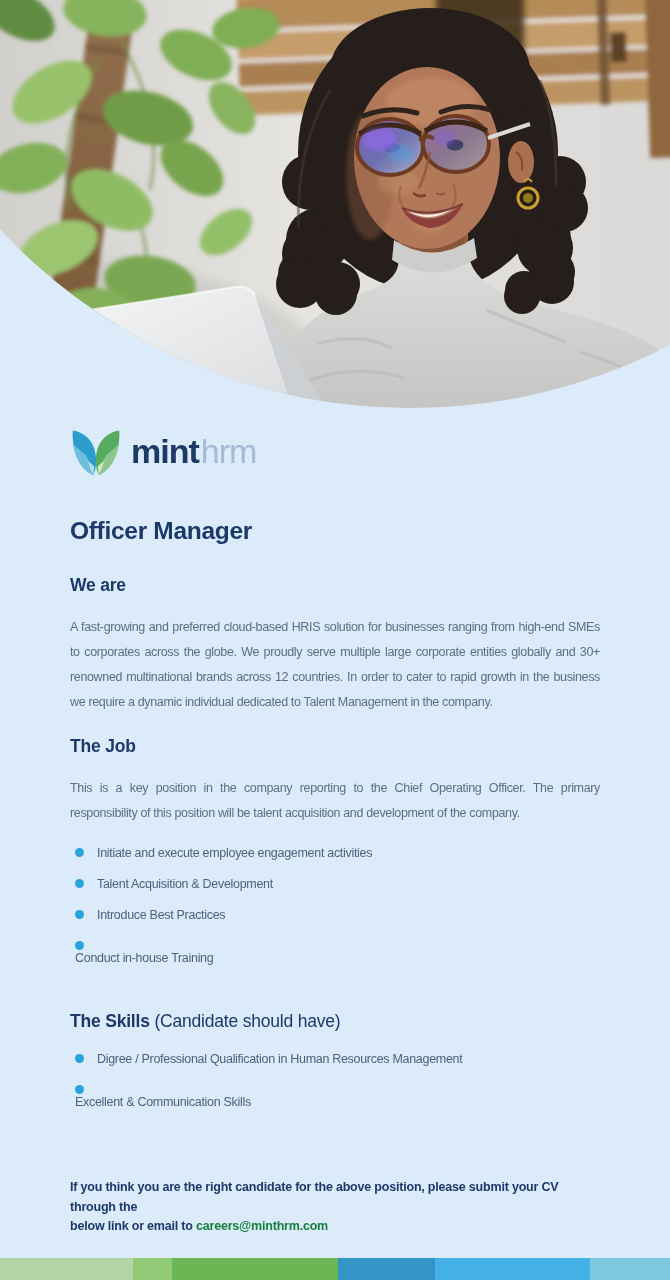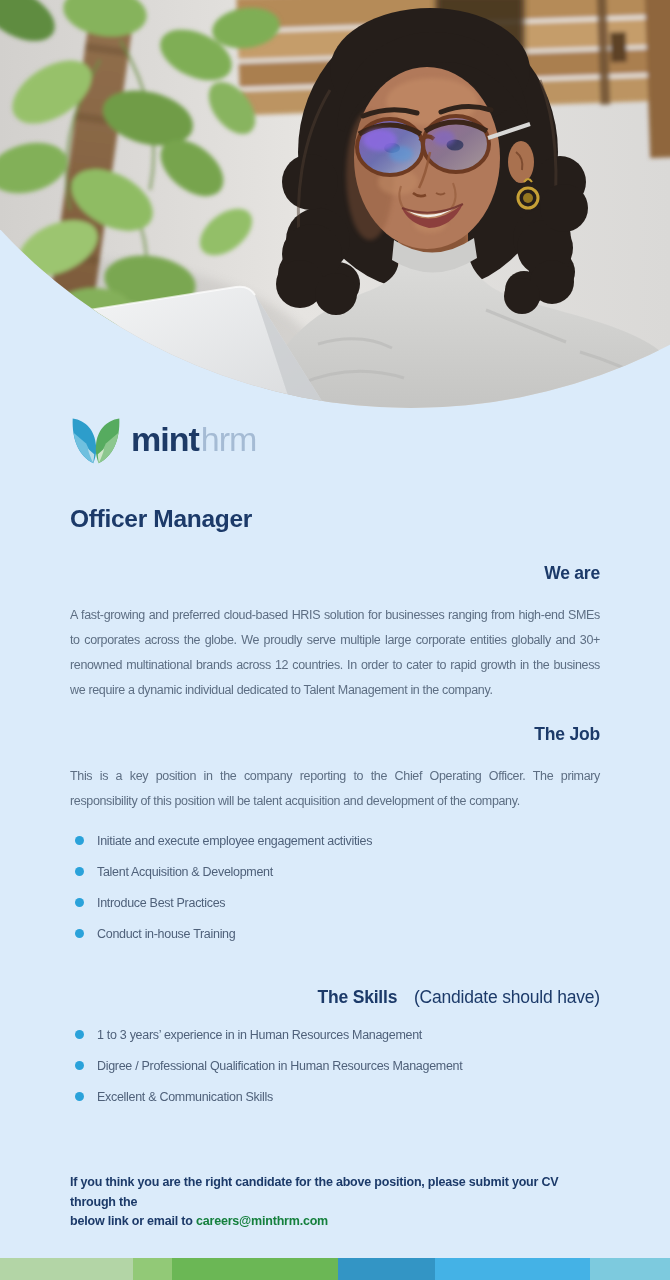--- a/index.html
+++ b/index.html
@@ -3,38 +3,38 @@
 <meta charset="utf-8">
 <style>
   html,body{margin:0;padding:0;background:#ffffff;}
   .flyer{position:relative;width:670px;height:1280px;margin:0 auto;background:#dbebfa;
          overflow:hidden;font-family:"Liberation Sans",sans-serif;}
   
   .hero{position:absolute;left:0;top:0;width:670px;height:420px;
         clip-path:circle(562px at 411px -154px);}
   .hero svg{display:block;}
   
-  .body-area{position:absolute;left:70px;top:414px;width:530px;color:#1c3a69;}
+  .body-area{position:absolute;left:70px;top:426px;width:530px;color:#1c3a69;}
   .logo-row{display:flex;align-items:center;height:50px;}
   .logo-icon{width:52px;height:52px;flex:none;}
   .logo-word{margin-left:9px;font-size:34px;font-weight:800;letter-spacing:-1px;line-height:50px;white-space:nowrap;}
   .logo-mint{color:#1d3a66;}
   .logo-hrm{color:#a5bbd4;font-weight:500;margin-left:2px;}
   .page-title{margin-top:40px;font-size:24.5px;font-weight:800;letter-spacing:-0.3px;line-height:30px;}
-  .section-heading{margin:0;font-size:17.5px;font-weight:700;line-height:22px;letter-spacing:-0.2px;text-align:right;}
-  .heading-suffix{font-weight:400;margin-left:12px;}
+  .section-heading{margin:0;font-size:17.5px;font-weight:700;line-height:22px;letter-spacing:-0.2px;}
+  .heading-suffix{font-weight:400;}
   .mt-we{margin-top:28px;}
   .mt-job{margin-top:20px;}
   .mt-person{margin-top:44px;}
   .body-text{margin:19px 0 0;font-size:12.5px;line-height:25px;color:#5d6e83;
              text-align:justify;letter-spacing:-0.35px;}
   .bullet-list{list-style:none;margin:19px 0 0;padding:0;}
   .bullet-list li{display:flex;align-items:flex-start;padding-left:5px;margin-bottom:15px;
                   font-size:12.5px;line-height:16px;color:#4f617a;letter-spacing:-0.3px;}
-  .bullet-list li:last-child{margin-bottom:0;}
+  .bullet-list li:last-child{margin-bottom:0;flex-direction:column;}
   .dot{width:9px;height:9px;border-radius:50%;margin:3px 13px 0 0;flex:none;background:#2aa2da;}
   .footer-note{margin-top:68px;font-size:12.5px;font-weight:700;line-height:19.5px;
                color:#1c3a69;letter-spacing:-0.2px;}
   .email-link{font-weight:700;text-decoration:none;color:#3fa3da;cursor:pointer;}
   
   .stripe{position:absolute;left:0;bottom:0;width:670px;height:22px;display:flex;}
   .stripe>div{height:100%;}
   .seg0{width:133px;}.seg1{width:39px;}.seg2{width:166px;}
   .seg3{width:97px;}.seg4{width:155px;}.seg5{width:80px;}
 </style>
@@ -251,24 +251,20 @@
           <span class="dot" style="background: rgb(42, 162, 218);"></span>
           <span>Conduct in-house Training</span>
         </li>
     </ul>
 
     <h3 class="section-heading mt-person"><span>The Skills</span> <span class="heading-suffix">(Candidate should have)</span></h3>
 
     <ul class="bullet-list">
       <li>
           <span class="dot" style="background: rgb(42, 162, 218);"></span>
-          <span>1 to 3 years’ experience in in Human Resources Management</span>
-        </li>
-      <li>
-          <span class="dot" style="background: rgb(42, 162, 218);"></span>
           <span>Digree / Professional Qualification in Human Resources Management</span>
         </li>
       <li>
           <span class="dot" style="background: rgb(42, 162, 218);"></span>
           <span>Excellent &amp; Communication Skills</span>
         </li>
     </ul>
 
     <div class="footer-note">
       <div>If you think you are the right candidate for the above position, please submit your CV through the</div>

